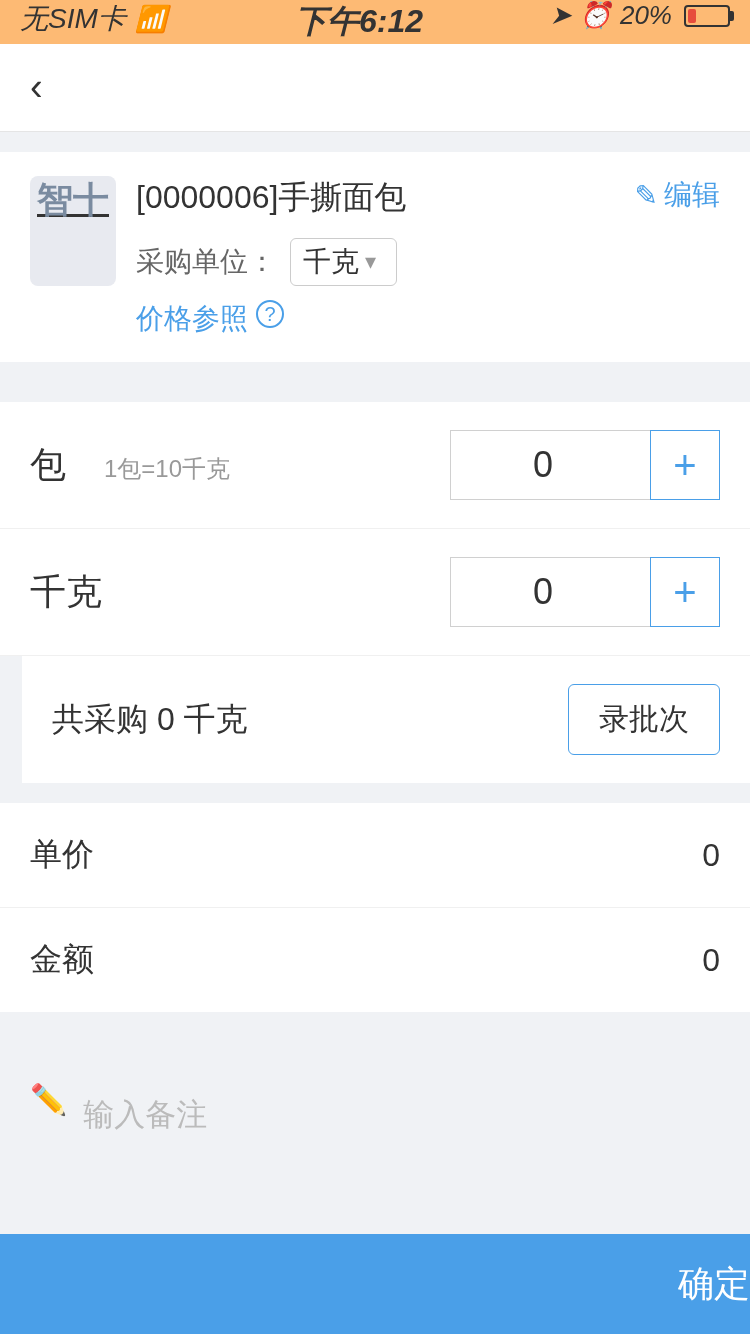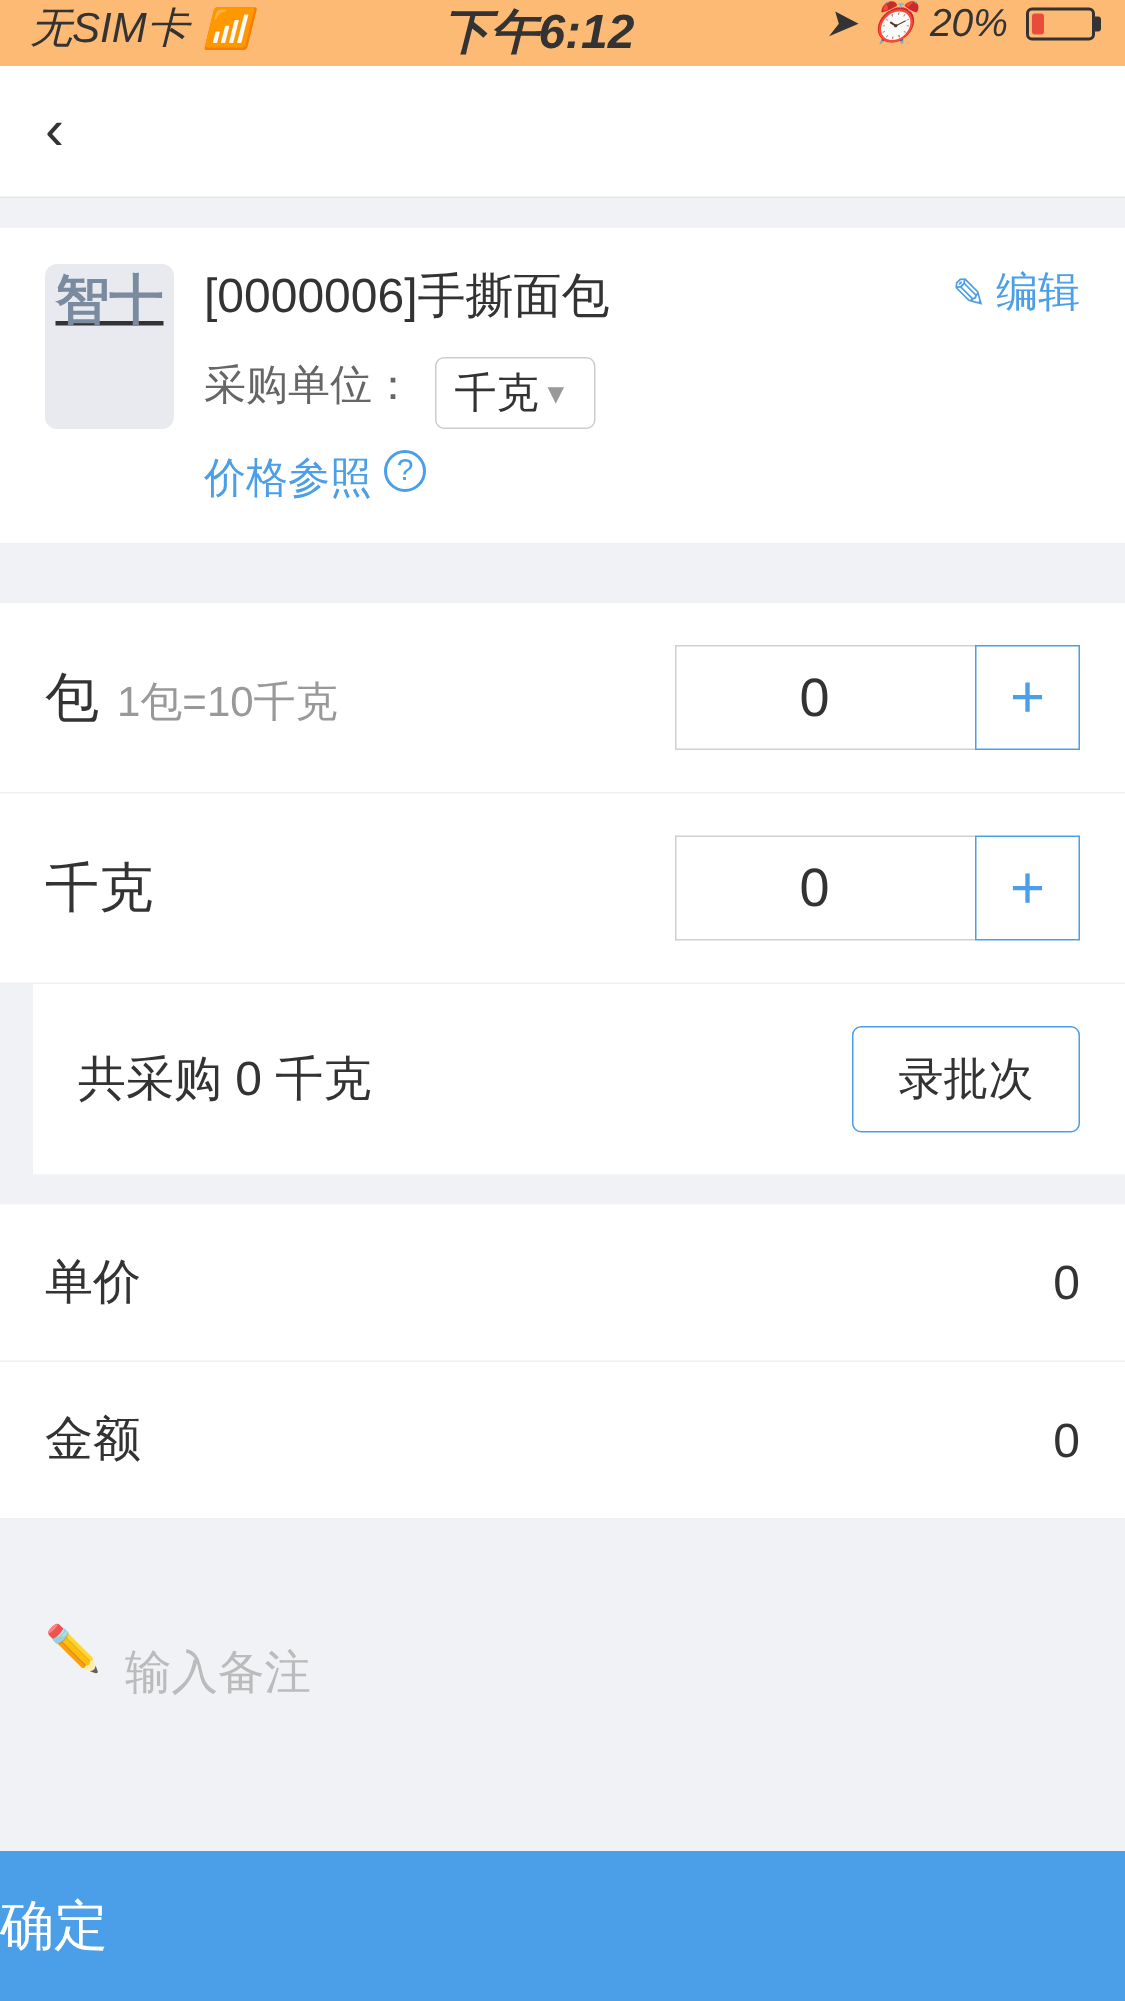--- a/index.html
+++ b/index.html
@@ -109,20 +109,21 @@
     }
     .product-info { flex: 1; }
     .product-name {
       font-size: 32px;
       font-weight: 500;
       color: #333;
       margin-bottom: 18px;
     }
     .product-unit-row {
       display: flex;
+      align-items: center;
       gap: 14px;
     }
     .product-unit-label { font-size: 28px; color: #666; }
     .product-unit-select {
       border: 1px solid #ccc;
       border-radius: 6px;
       padding: 4px 20px 4px 12px;
       font-size: 28px;
       color: #333;
       background: #fff;
@@ -172,21 +173,21 @@
     }
     .quantity-row {
       display: flex;
       align-items: center;
       justify-content: space-between;
       padding: 28px 30px;
       border-bottom: 1px solid #f0f0f0;
     }
     .quantity-label-group { display: flex; align-items: baseline; gap: 12px; }
     .quantity-label-main { font-size: 36px; font-weight: 500; color: #333; }
-    .quantity-label-sub { font-size: 28px; color: #999; }
+    .quantity-label-sub { font-size: 24px; color: #999; margin-left: 26px; }
     .quantity-input-group {
       display: flex;
       align-items: center;
       gap: 0;
     }
     .quantity-input {
       width: 200px;
       height: 70px;
       border: 1px solid #d0d0d0;
       border-right: none;
@@ -275,21 +276,21 @@
     
     .confirm-btn {
       position: fixed;
       bottom: 0;
       left: 0;
       width: 750px;
       height: 100px;
       background: #4a9fe8;
       display: flex;
       align-items: center;
-      justify-content: flex-start;
+      justify-content: flex-end;
       font-size: 36px;
       color: #fff;
       font-weight: 500;
       cursor: pointer;
       z-index: 100;
     }
 
     .main-content {
       padding-bottom: 100px;
     }

